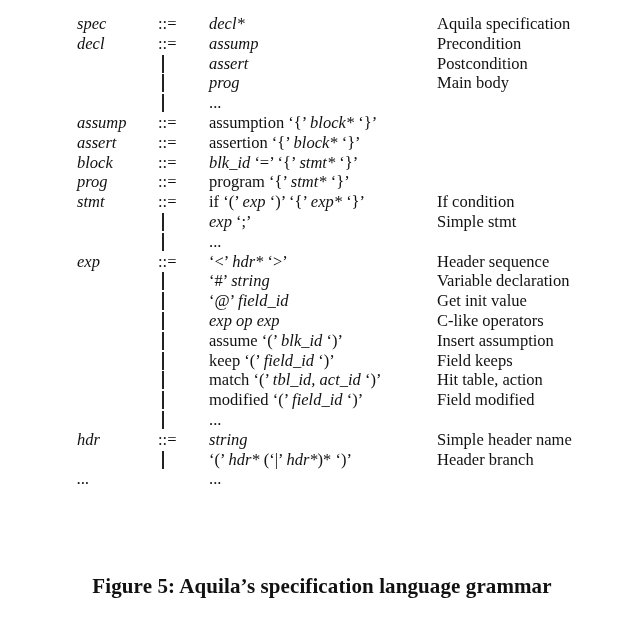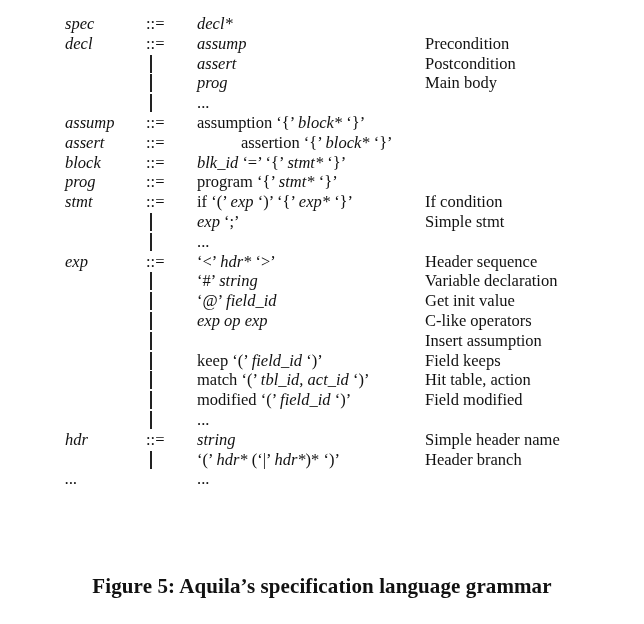--- a/index.html
+++ b/index.html
@@ -1,37 +1,38 @@
 <!DOCTYPE html>
 <html><head>
 <meta charset="utf-8">
 <style>
   html, body { margin: 0; padding: 0; background: #ffffff; }
   body { width: 644px; height: 624px; position: relative; overflow: hidden;
          font-family: "Liberation Serif", "DejaVu Serif", serif; color: #111; }
-  .grammar { position: absolute; left: 4px; top: 14px; width: 529px; }
+  .grammar { position: absolute; left: 16px; top: 14px; width: 529px; }
   .row { position: relative; height: 19.8px; font-size: 16.5px; line-height: 19.8px; white-space: nowrap; }
   .lhs { position: absolute; left: 61px; font-style: italic; }
   .op  { position: absolute; left: 142px; }
   .bar { position: absolute; left: 146px; top: 1px; width: 1.6px; height: 18px; background: #222; }
   .rhs { position: absolute; left: 193px; }
   .desc { position: absolute; left: 421px; }
   .it { font-style: italic; }
   .bd { font-weight: normal; }
   .caption { position: absolute; left: 0; width: 644px; top: 574px; text-align: center;
              font-size: 21px; font-weight: bold; letter-spacing: 0.1px; }
 </style>
 </head>
 <body>
 
 <div class="grammar" id="grammar">
     <div class="row">
       <span class="lhs">spec</span>
       <span class="op">::=</span>
       <span class="rhs"><span class="it" style="white-space: pre;">decl*</span></span>
+      <span class="desc">Aquila specification</span>
     </div>
     <div class="row">
       <span class="lhs">decl</span>
       <span class="op">::=</span>
       <span class="rhs"><span class="it" style="white-space: pre;">assump</span></span>
       <span class="desc">Precondition</span>
     </div>
     <div class="row">
       <span class="lhs"></span>
       <span class="bar"></span>
@@ -52,21 +53,21 @@
     </div>
     <div class="row">
       <span class="lhs">assump</span>
       <span class="op">::=</span>
       <span class="rhs"><span class="bd" style="white-space: pre;">assumption</span><span style="white-space: pre;"> ‘{’ </span><span class="it" style="white-space: pre;">block*</span><span style="white-space: pre;"> ‘}’</span></span>
       <span class="desc"></span>
     </div>
     <div class="row">
       <span class="lhs">assert</span>
       <span class="op">::=</span>
-      <span class="rhs"><span class="bd" style="white-space: pre; margin-left: 44px;">assertion</span><span style="white-space: pre;"> ‘{’ </span><span class="it" style="white-space: pre;">block*</span><span style="white-space: pre;"> ‘}’</span></span>
+      <span class="rhs"><span class="bd" style="white-space: pre;">assertion</span><span style="white-space: pre;"> ‘{’ </span><span class="it" style="white-space: pre;">block*</span><span style="white-space: pre;"> ‘}’</span></span>
       <span class="desc"></span>
     </div>
     <div class="row">
       <span class="lhs">block</span>
       <span class="op">::=</span>
       <span class="rhs"><span class="it" style="white-space: pre;">blk_id</span><span style="white-space: pre;"> ‘=’ ‘{’ </span><span class="it" style="white-space: pre;">stmt*</span><span style="white-space: pre;"> ‘}’</span></span>
       <span class="desc"></span>
     </div>
     <div class="row">
       <span class="lhs">prog</span>
@@ -112,20 +113,21 @@
     </div>
     <div class="row">
       <span class="lhs"></span>
       <span class="bar"></span>
       <span class="rhs"><span class="it" style="white-space: pre;">exp op exp</span></span>
       <span class="desc">C-like operators</span>
     </div>
     <div class="row">
       <span class="lhs"></span>
       <span class="bar"></span>
+      <span class="rhs"><span class="bd" style="white-space: pre;">assume</span><span style="white-space: pre;"> ‘(’ </span><span class="it" style="white-space: pre;">blk_id</span><span style="white-space: pre;"> ‘)’</span></span>
       <span class="desc">Insert assumption</span>
     </div>
     <div class="row">
       <span class="lhs"></span>
       <span class="bar"></span>
       <span class="rhs"><span class="bd" style="white-space: pre;">keep</span><span style="white-space: pre;"> ‘(’ </span><span class="it" style="white-space: pre;">field_id</span><span style="white-space: pre;"> ‘)’</span></span>
       <span class="desc">Field keeps</span>
     </div>
     <div class="row">
       <span class="lhs"></span>

